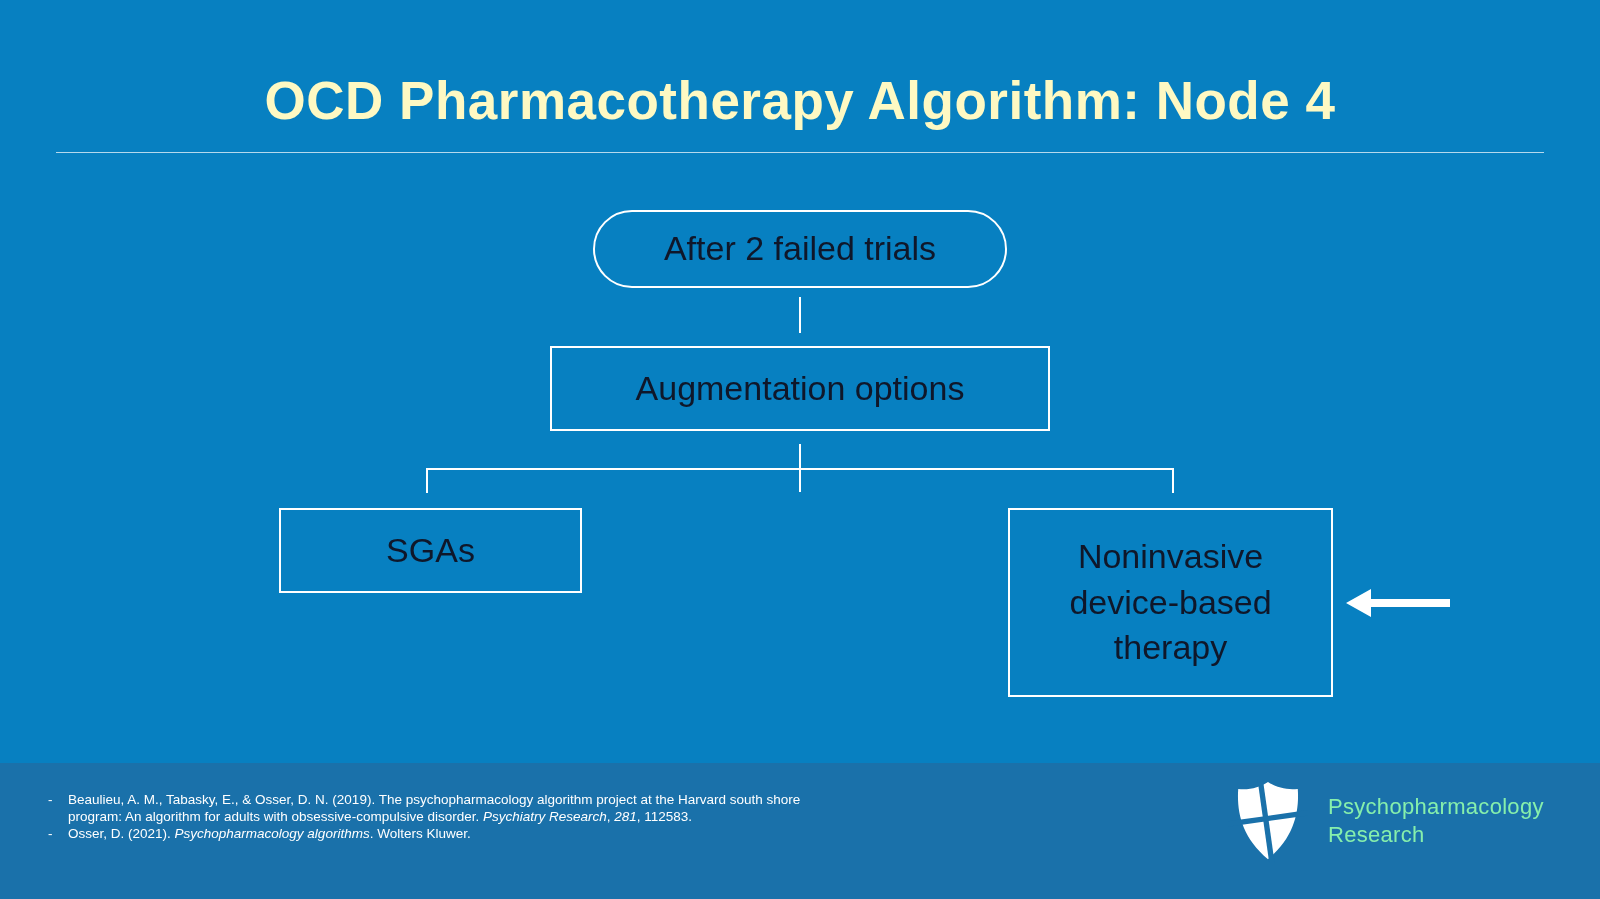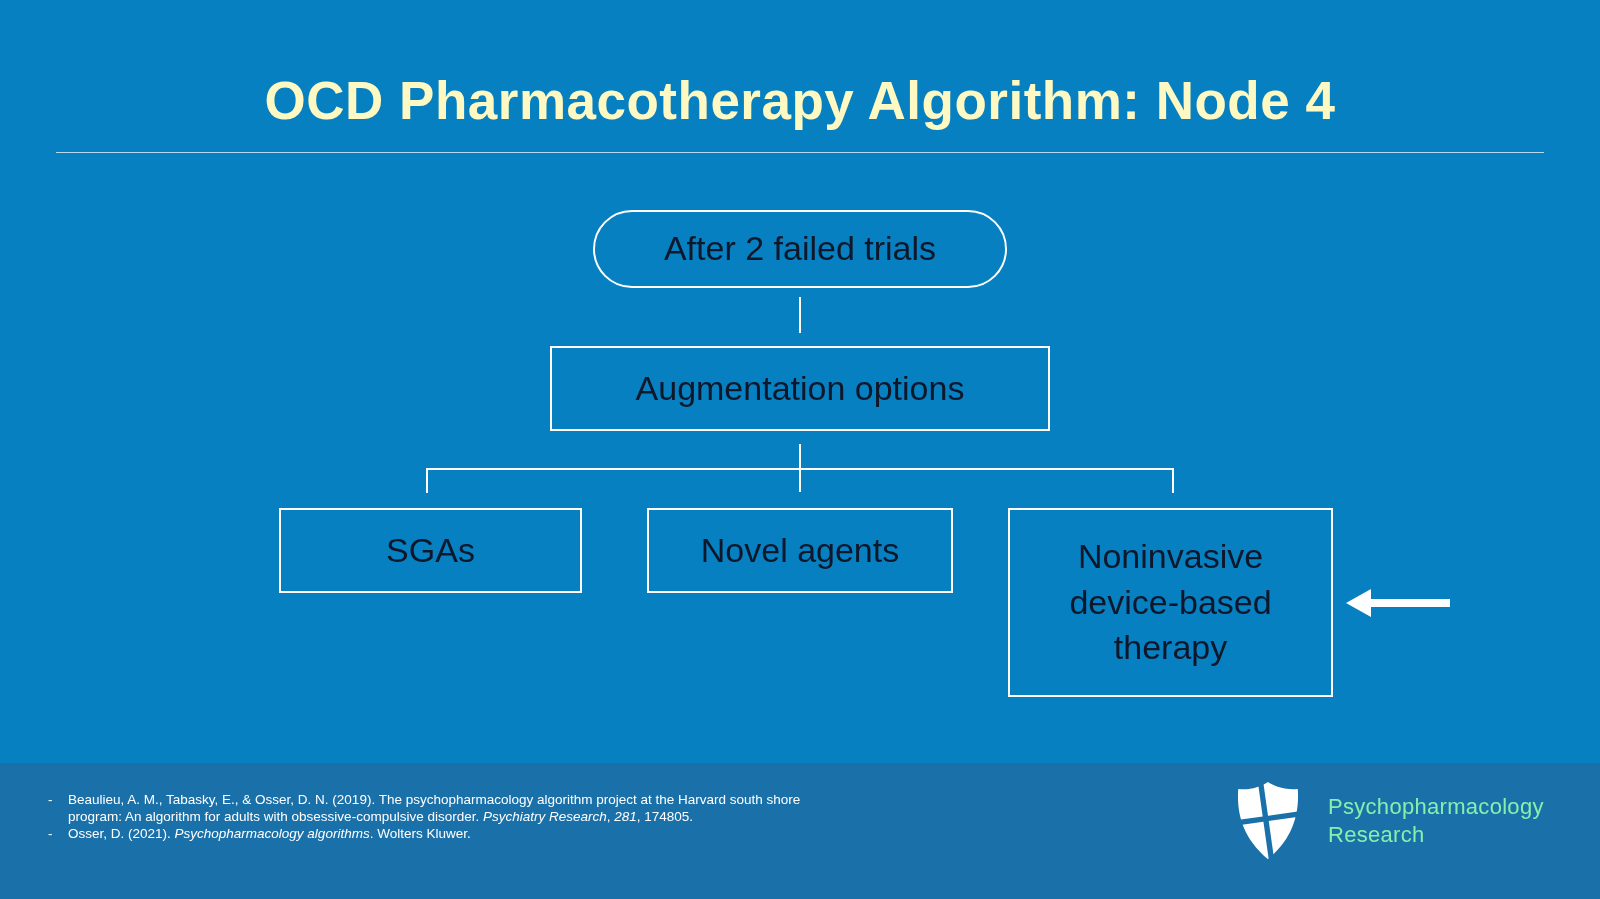--- a/index.html
+++ b/index.html
@@ -82,32 +82,31 @@
   <div class="cline v-root"></div>
 
   <div class="node aug">Augmentation options</div>
 
   <div class="cline v-mid"></div>
   <div class="cline h-branch"></div>
   <div class="cline v-drop-left"></div>
   <div class="cline v-drop-right"></div>
 
   <div class="node sgas">SGAs</div>
-  <div class="node novel">Novel agents</div>
   <div class="node device">Noninvasive device-based therapy</div>
 
   <svg class="arrow" viewBox="0 0 106 30" xmlns="http://www.w3.org/2000/svg">
     <polygon points="0,15 25,1 25,11 104,11 104,19 25,19 25,29" fill="#ffffff"></polygon>
   </svg>
 
   <div class="footer">
     <div class="refs">
         <div class="ref">
           <span class="dash">-</span>
-          <span class="txt"><span>Beaulieu, A. M., Tabasky, E., &amp; Osser, D. N. (2019). The psychopharmacology algorithm project at the Harvard south shore program: An algorithm for adults with obsessive-compulsive disorder. </span><span class="it">Psychiatry Research</span><span>, </span><span class="it">281</span><span>, 174805.</span></span>
+          <span class="txt"><span>Beaulieu, A. M., Tabasky, E., &amp; Osser, D. N. (2019). The psychopharmacology algorithm project at the Harvard south shore program: An algorithm for adults with obsessive-compulsive disorder. </span><span class="it">Psychiatry Research</span><span>, </span><span class="it">281</span><span>, 112583.</span></span>
         </div>
         <div class="ref">
           <span class="dash">-</span>
           <span class="txt"><span>Osser, D. (2021). </span><span class="it">Psychopharmacology algorithms</span><span>. Wolters Kluwer.</span></span>
         </div>
       </div>
 
     <div class="logo">
       <svg viewBox="0 0 100 110" xmlns="http://www.w3.org/2000/svg">
         <path d="M50 4 C 40 11, 24 15, 11 13 C 9 42, 15 76, 50 105 C 85 76, 91 42, 89 13 C 76 15, 60 11, 50 4 Z" fill="#ffffff"></path>

